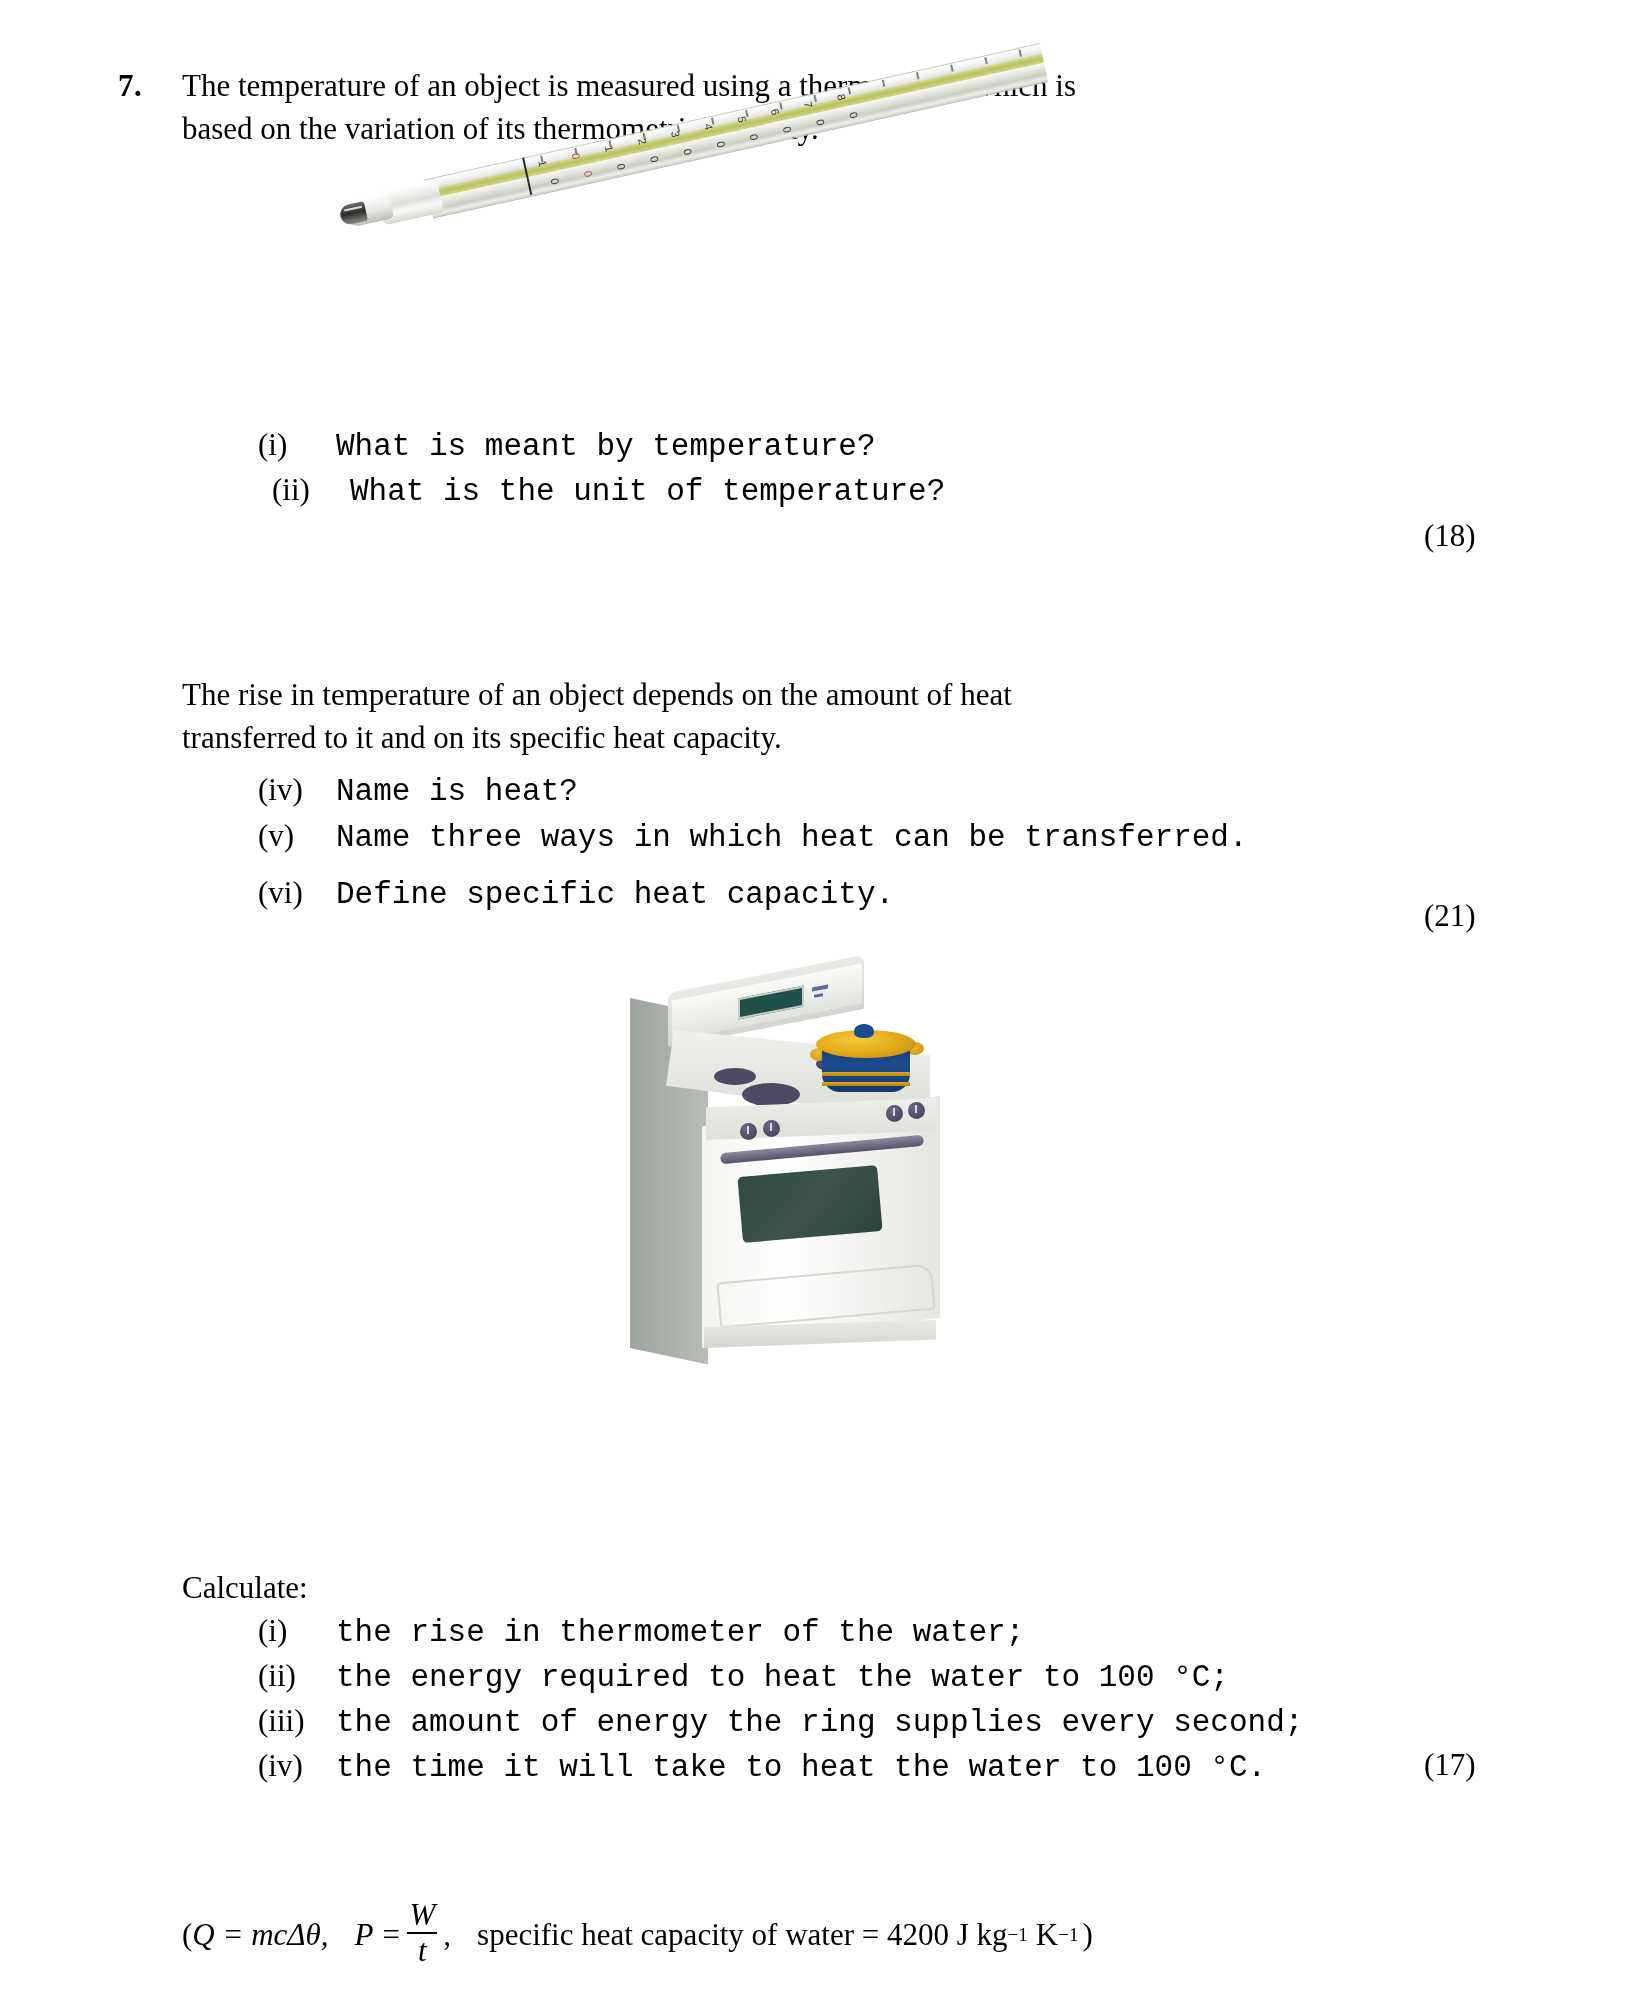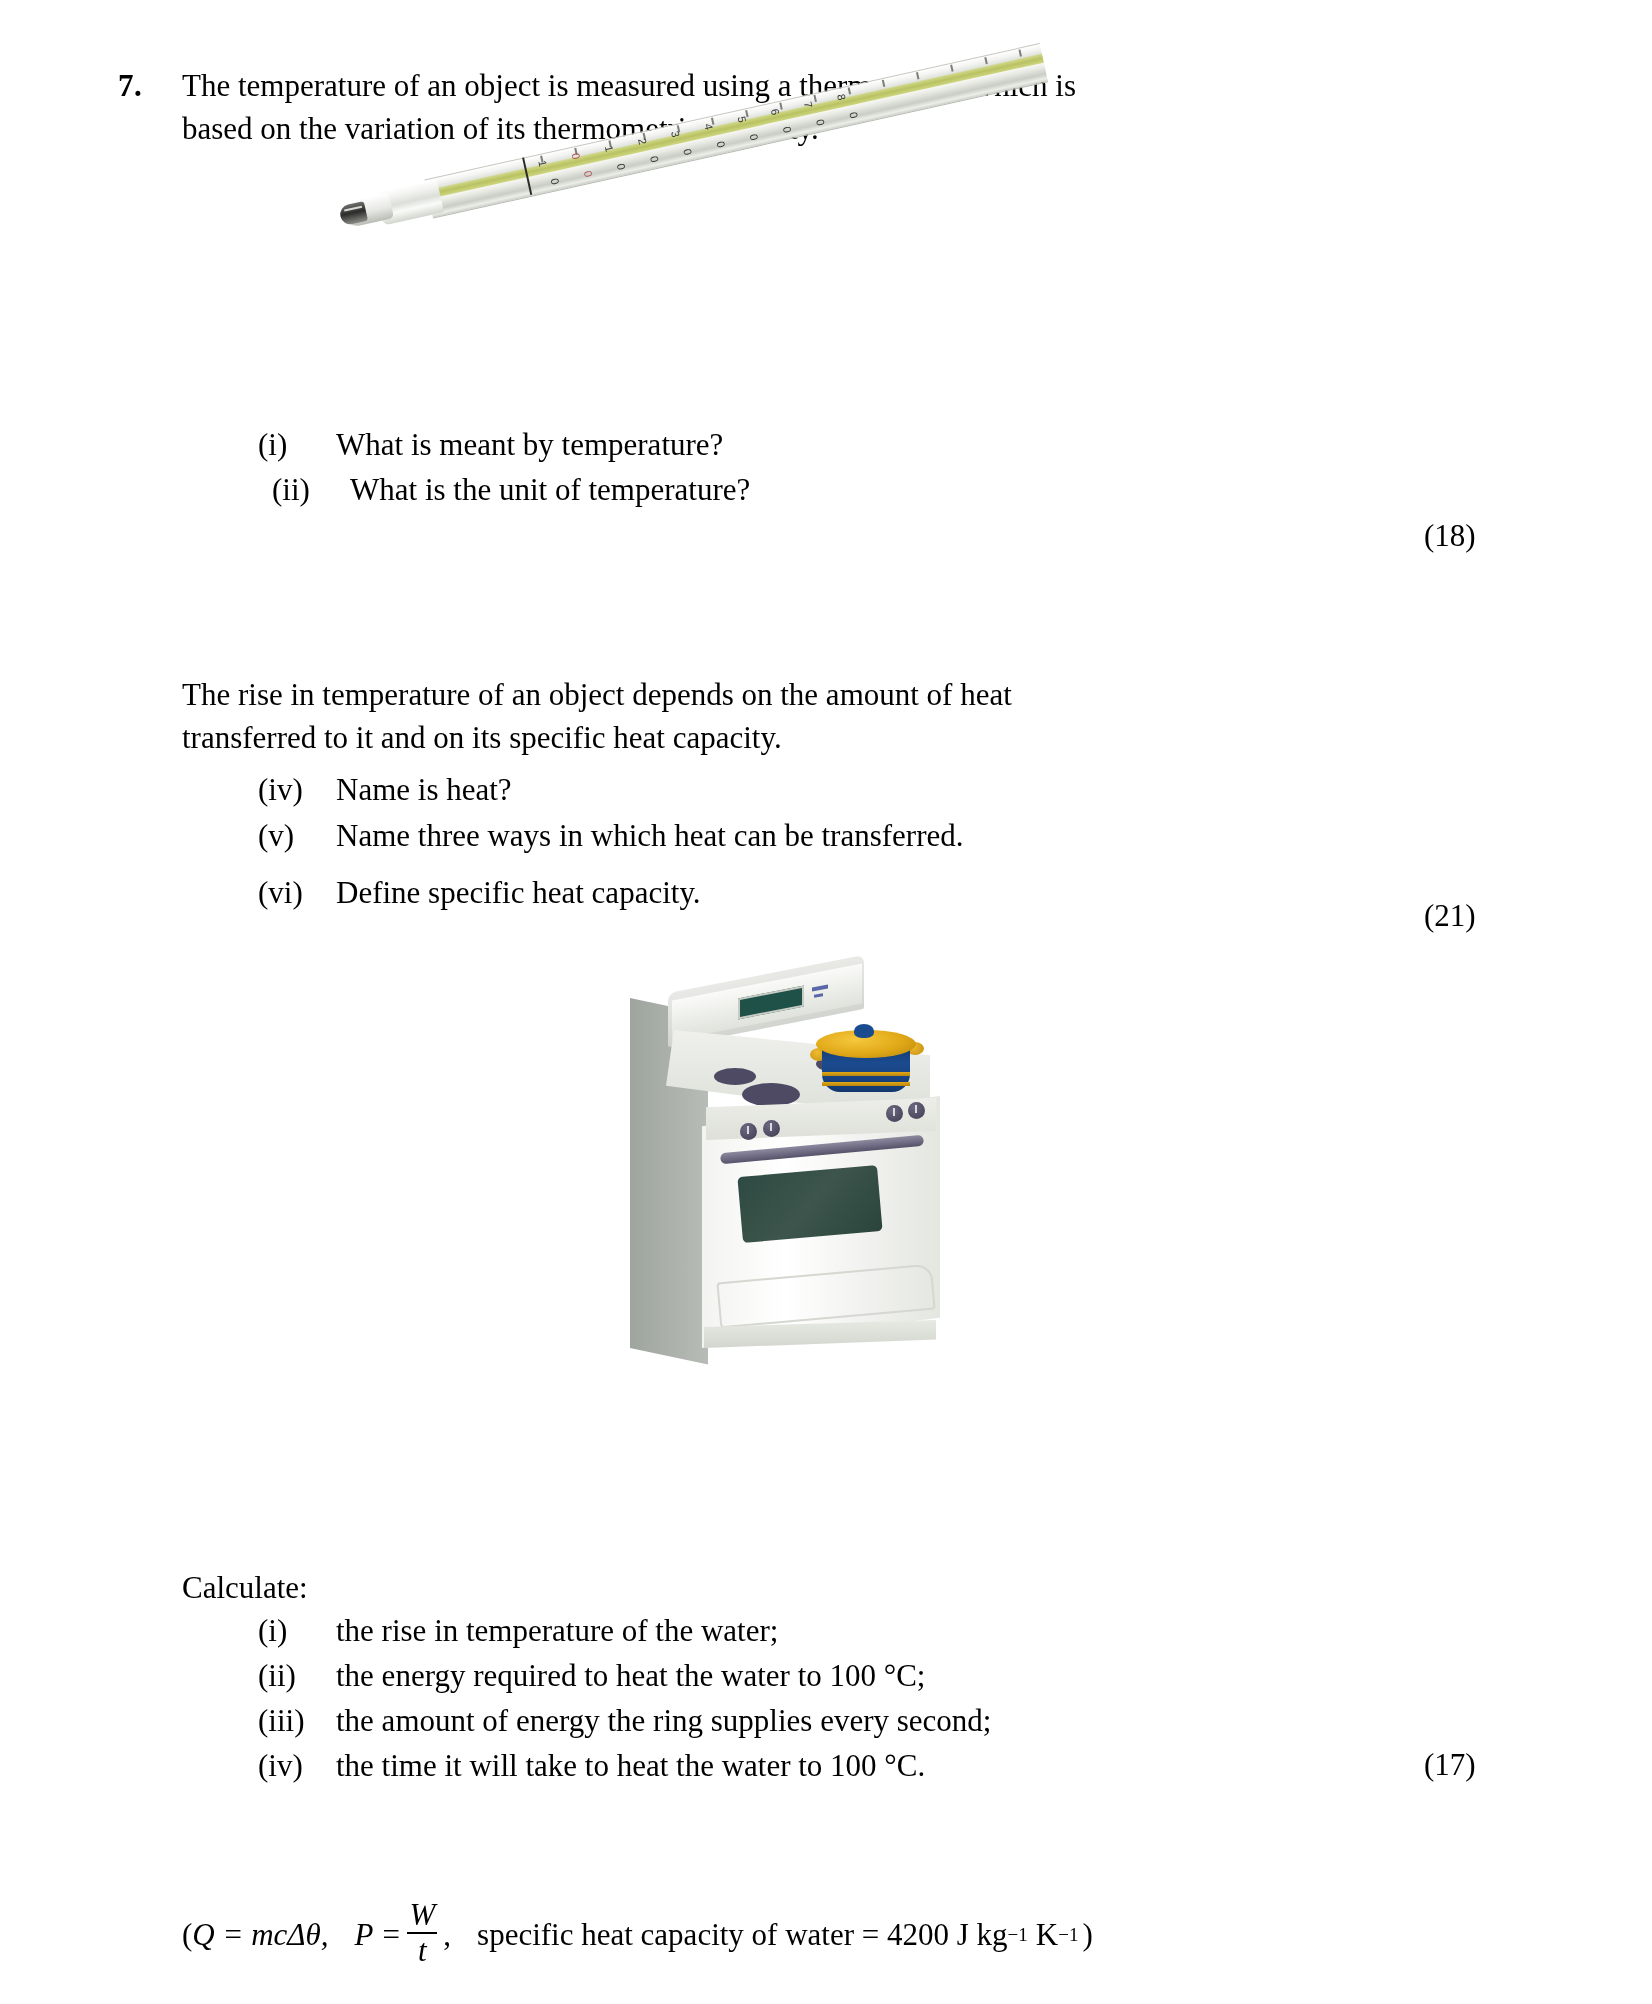--- a/index.html
+++ b/index.html
@@ -70,20 +70,21 @@
     line-height: 38px;
     white-space: nowrap;
   }
   .item .rn {
     display: inline-block;
     width: 78px;
     text-align: left;
   }
   .item .txt {
     display: inline-block;
+    font-family: Liberation Mono, monospace;
   }
 
   .marks {
     position: absolute;
     font-size: 31px;
     text-align: left;
   }
 
   
   .formula {
@@ -517,21 +518,21 @@
     <div class="ck-knob k4"></div>
     <div class="ck-handle"></div>
     <div class="ck-window"></div>
     <div class="ck-drawer"></div>
     <div class="ck-bottom"></div>
   </div>
 
   <div class="calc-label">Calculate:</div>
 
   <div class="item" style="left:258px; top:1612px;">
-    <span class="rn">(i)</span><span class="txt">the rise in temperature of the water;</span>
+    <span class="rn">(i)</span><span class="txt">the rise in thermometer of the water;</span>
   </div>
   <div class="item" style="left:258px; top:1657px;">
     <span class="rn">(ii)</span><span class="txt">the energy required to heat the water to 100 °C;</span>
   </div>
   <div class="item" style="left:258px; top:1702px;">
     <span class="rn">(iii)</span><span class="txt">the amount of energy the ring supplies every second;</span>
   </div>
   <div class="item" style="left:258px; top:1747px;">
     <span class="rn">(iv)</span><span class="txt">the time it will take to heat the water to 100 °C.</span>
   </div>

